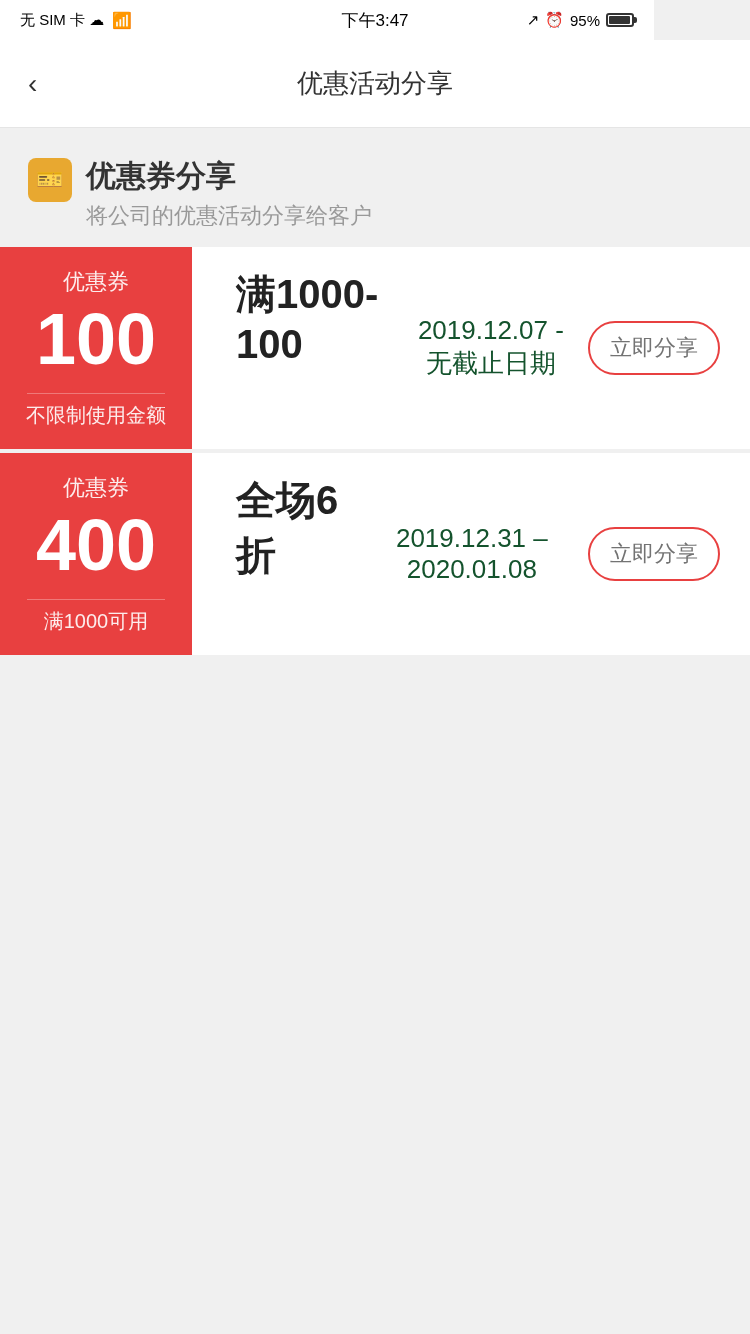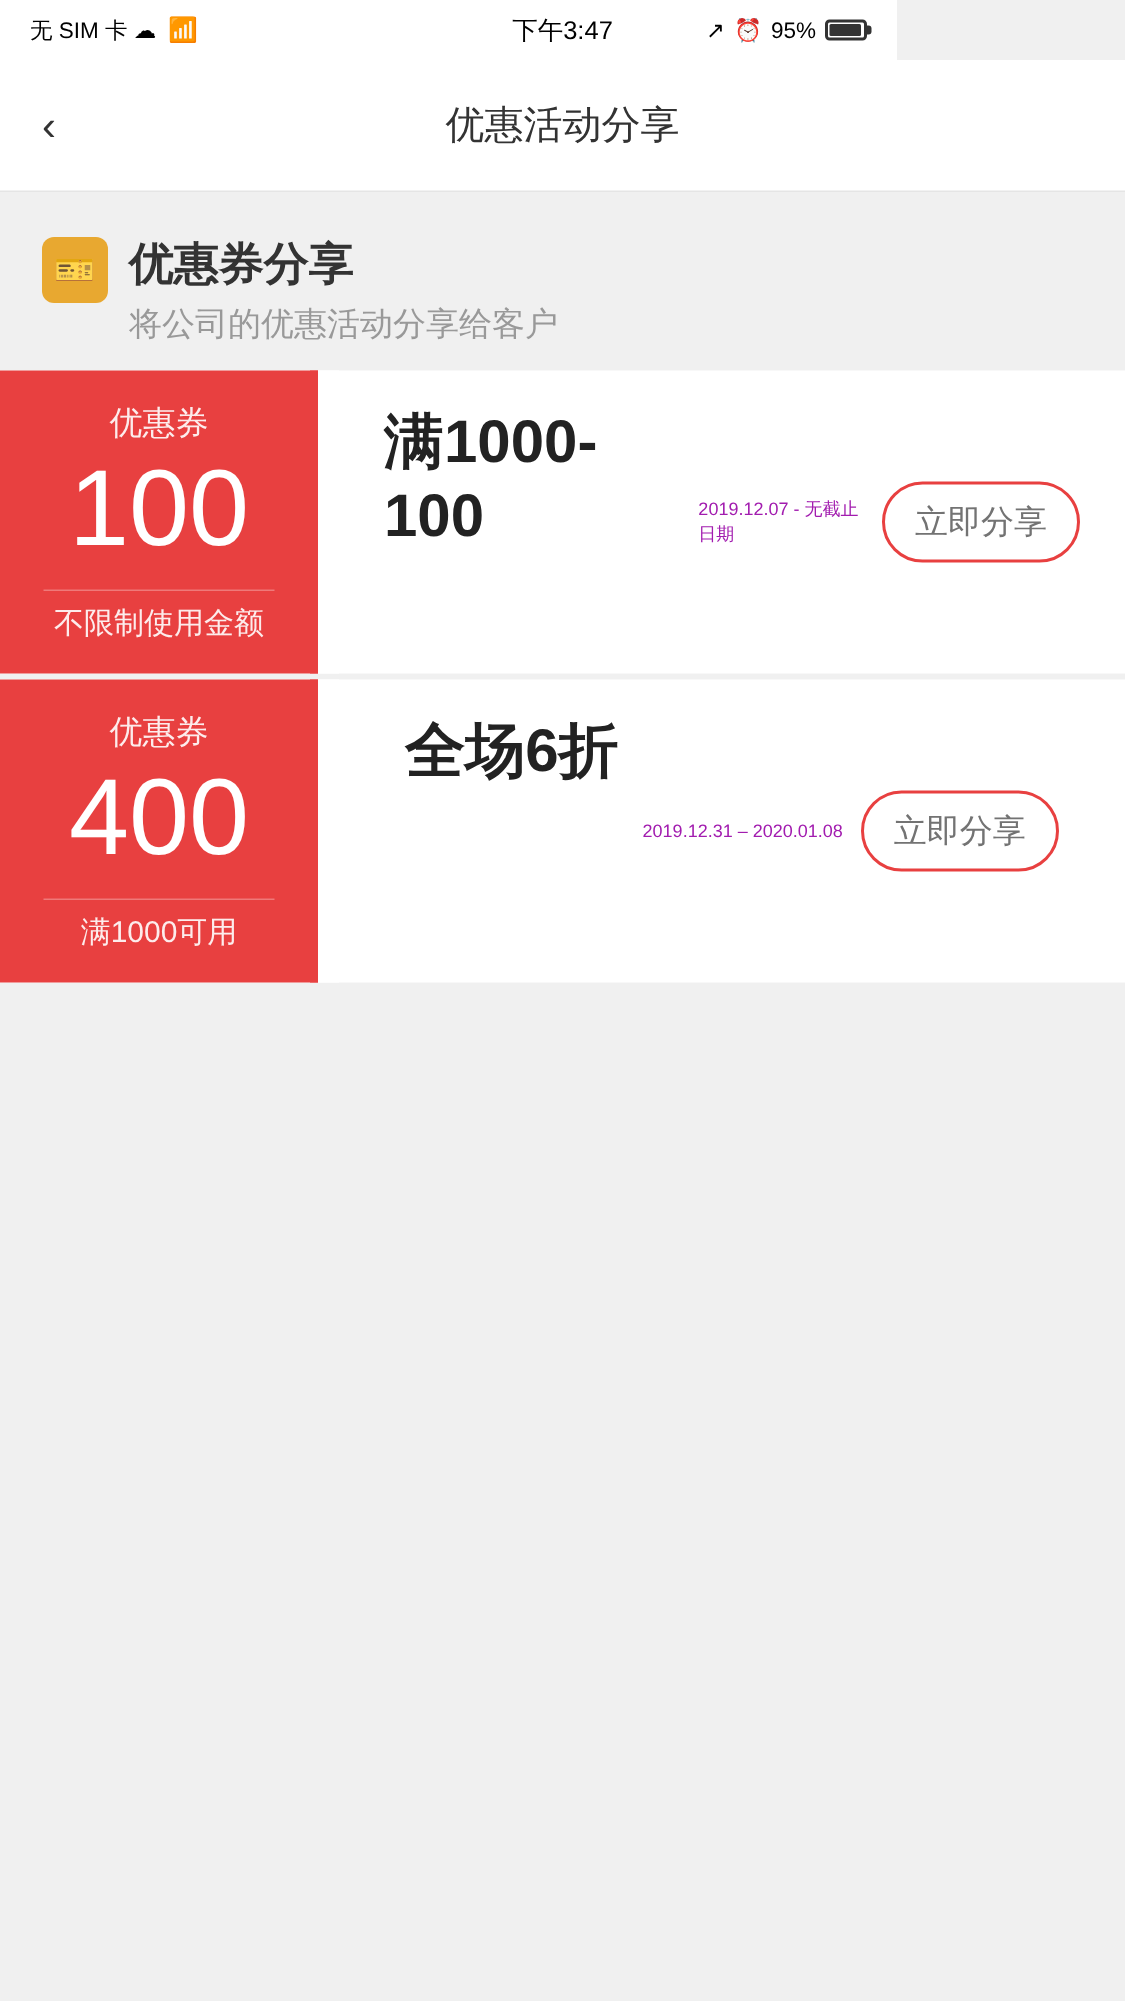--- a/index.html
+++ b/index.html
@@ -7,21 +7,21 @@
     body {
       width: 750px;
       min-height: 1334px;
       background: #f0f0f0;
       font-family: -apple-system, "PingFang SC", "Helvetica Neue", sans-serif;
       overflow-x: hidden;
     }
 
     
     .status-bar {
-      width: 598px;
+      width: 654px;
       height: 40px;
       background: #fff;
       display: flex;
       align-items: center;
       justify-content: space-between;
       padding: 0 20px;
       font-size: 16px;
       font-weight: 500;
     }
     .status-left {
@@ -148,21 +148,21 @@
       display: flex;
       flex-direction: row;
       align-items: stretch;
       min-height: 180px;
       position: relative;
       overflow: visible;
     }
 
     
     .coupon-left {
-      width: 212px;
+      width: 192px;
       background: #e84040;
       display: flex;
       flex-direction: column;
       align-items: center;
       justify-content: center;
       padding: 20px 10px;
       position: relative;
       flex-shrink: 0;
     }
 
@@ -180,21 +180,21 @@
       z-index: 2;
     }
 
     .coupon-label {
       font-size: 22px;
       color: rgba(255,255,255,0.9);
       margin-bottom: 6px;
     }
     .coupon-amount {
       font-size: 72px;
-      font-weight: 400;
+      font-weight: 700;
       color: #fff;
       line-height: 1;
       margin-bottom: 10px;
     }
     .coupon-condition {
       font-size: 20px;
       color: rgba(255,255,255,0.9);
       text-align: center;
     }
 
@@ -212,22 +212,23 @@
       font-weight: 600;
       color: #222;
     }
     .coupon-date-row {
       display: flex;
       align-items: center;
       justify-content: space-between;
       gap: 12px;
     }
     .coupon-date {
-      font-size: 12px;
-      color: #a21caf;
+      font-size: 26px;
+      color: #14532d;
+      text-align: center;
     }
     .share-btn {
       padding: 10px 20px;
       border: 2px solid #e84040;
       border-radius: 30px;
       color: #737373;
       font-size: 22px;
       background: #fff;
       cursor: pointer;
       white-space: nowrap;

